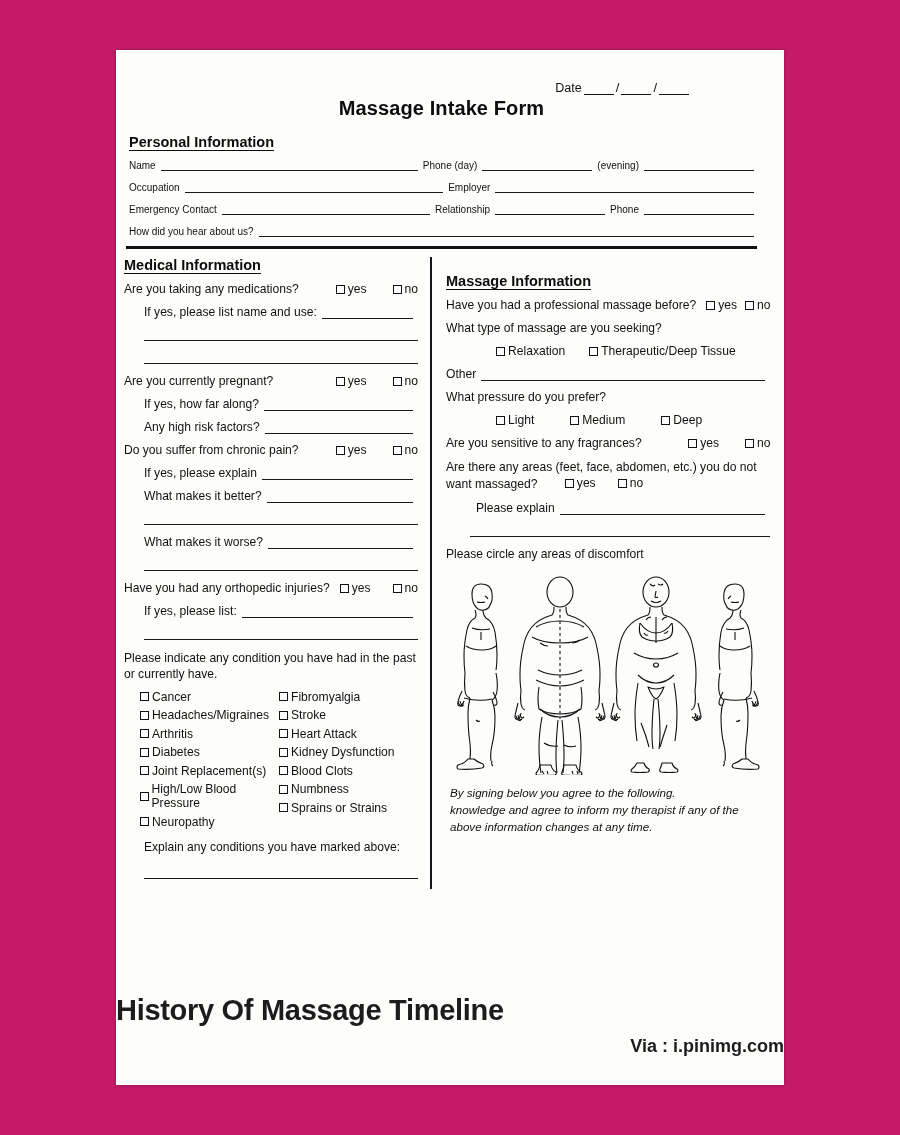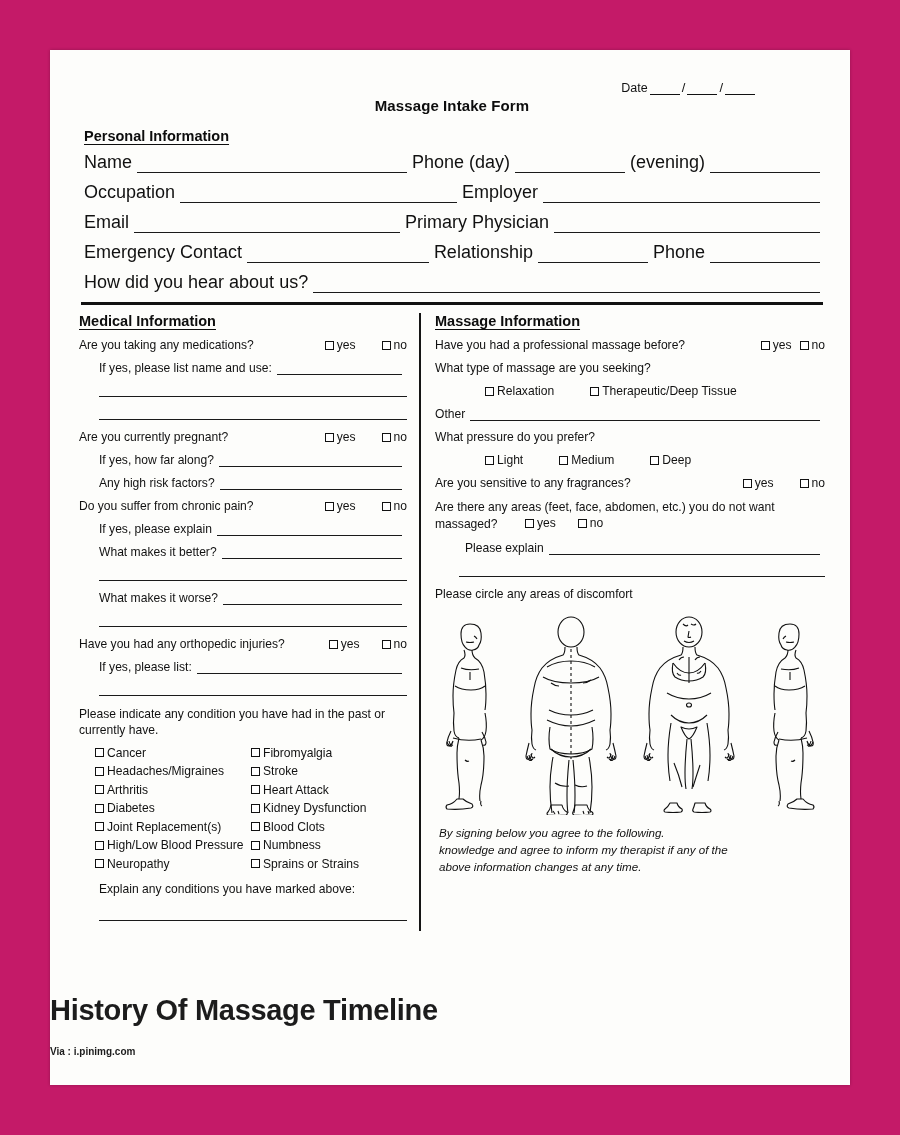--- a/index.html
+++ b/index.html
@@ -5,70 +5,70 @@
   * { box-sizing: border-box; margin: 0; padding: 0; }
   html, body { width: 900px; height: 1135px; }
   body {
     background: #c41a68;
     font-family: "Liberation Sans", sans-serif;
     display: flex;
     align-items: flex-start;
     justify-content: center;
   }
   .paper {
-    width: 800px;
+    width: 668px;
     height: 1035px;
     margin-top: 50px;
     background: #fdfdfb;
     box-shadow: 0 0 3px rgba(0,0,0,0.25);
     position: relative;
-    padding: 30px 25px 0 29px;
+    padding: 30px 25px 0 8px;
     overflow: hidden;
   }
   
   .date-row { display: flex; justify-content: flex-end; padding-right: 70px; }
   .date-field { font-size: 12.5px; color: #111; display: flex; align-items: flex-end; gap: 2px; }
   .date-field .dline { display: inline-block; border-bottom: 1.4px solid #111; width: 30px; height: 11px; }
   .date-field .slash { font-size: 13px; }
   .form-title {
     text-align: center;
-    font-size: 15px;
+    font-size: 20px;
     font-weight: bold;
     color: #0d0d0d;
     margin-top: 2px;
     letter-spacing: 0.1px;
   }
   
   .sec-head-u {
     font-size: 14.5px;
     font-weight: bold;
     color: #0d0d0d;
     text-decoration: underline;
     text-underline-offset: 3px;
     margin: 14px 0 8px 5px;
   }
   .prow {
     display: flex;
     align-items: flex-end;
-    font-size: 18px;
+    font-size: 10px;
     color: #111;
     margin: 0 0 9px 5px;
     white-space: nowrap;
   }
   .lbl { flex: 0 0 auto; }
   .fill { border-bottom: 1.3px solid #1a1a1a; height: 13px; margin: 0 5px; flex: 1 1 auto; }
   .fill.w-sm { flex: 0 0 85px; }
   .fill.w-md { flex: 0 0 110px; }
   .fill.w-lg { flex: 0 0 150px; }
   .thick-rule { border-bottom: 3px solid #111; margin: 5px 2px 0 2px; }
   
   .cols { display: flex; margin-top: 8px; position: relative; }
   .col-l { width: 340px; padding-right: 12px; }
   .divider { width: 0; border-left: 2px solid #151515; margin: 0 10px 0 0; align-self: stretch; }
-  .col-r { flex: 1; padding-left: 4px; }
+  .col-r { flex: 1; padding-left: 4px; margin-top: 16px; }
   .sec-head-2 {
     font-size: 14.5px;
     font-weight: bold;
     color: #0d0d0d;
     text-decoration: underline;
     text-underline-offset: 3px;
     margin-bottom: 9px;
   }
   .q {
     display: flex;
@@ -111,22 +111,22 @@
     bottom: 58px;
     font-size: 29px;
     font-weight: bold;
     color: #1c1c1c;
     letter-spacing: -0.3px;
   }
   .via {
     position: absolute;
     left: 0; right: 0;
     bottom: 28px;
-    text-align: left;
-    font-size: 10px;
+    text-align: right;
+    font-size: 18px;
     font-weight: bold;
     color: #1c1c1c;
   }
 </style>
 </head>
 <body>
 
 <div class="paper">
 
   <div class="date-row">
@@ -154,26 +154,20 @@
   </div>
 
 
   <div class="prow">
     <span class="lbl">Occupation</span>
     <span class="fill"></span>
     <span class="lbl">Employer</span>
     <span class="fill"></span>
   </div>
 
-  <div class="prow">
-    <span class="lbl">Email</span>
-    <span class="fill"></span>
-    <span class="lbl">Primary Physician</span>
-    <span class="fill"></span>
-  </div>
 
   <div class="prow">
     <span class="lbl">Emergency Contact</span>
     <span class="fill"></span>
     <span class="lbl">Relationship</span>
     <span class="fill w-md"></span>
     <span class="lbl">Phone</span>
     <span class="fill w-md"></span>
   </div>
 
@@ -362,21 +356,21 @@
           <span class="opt">
               <i class="cbx"></i>
               <span>no</span>
             </span>
         </span>
       </div>
 
       <div class="q">
         <span>What type of massage are you seeking?</span>
       </div>
-      <div class="optrow" style="padding-left:50px; gap:36px;">
+      <div class="optrow" style="padding-left:50px; gap:24px;">
         <span class="opt">
             <i class="cbx"></i>
             <span>Relaxation</span>
           </span>
         <span class="opt">
             <i class="cbx"></i>
             <span>Therapeutic/Deep Tissue</span>
           </span>
       </div>
 

